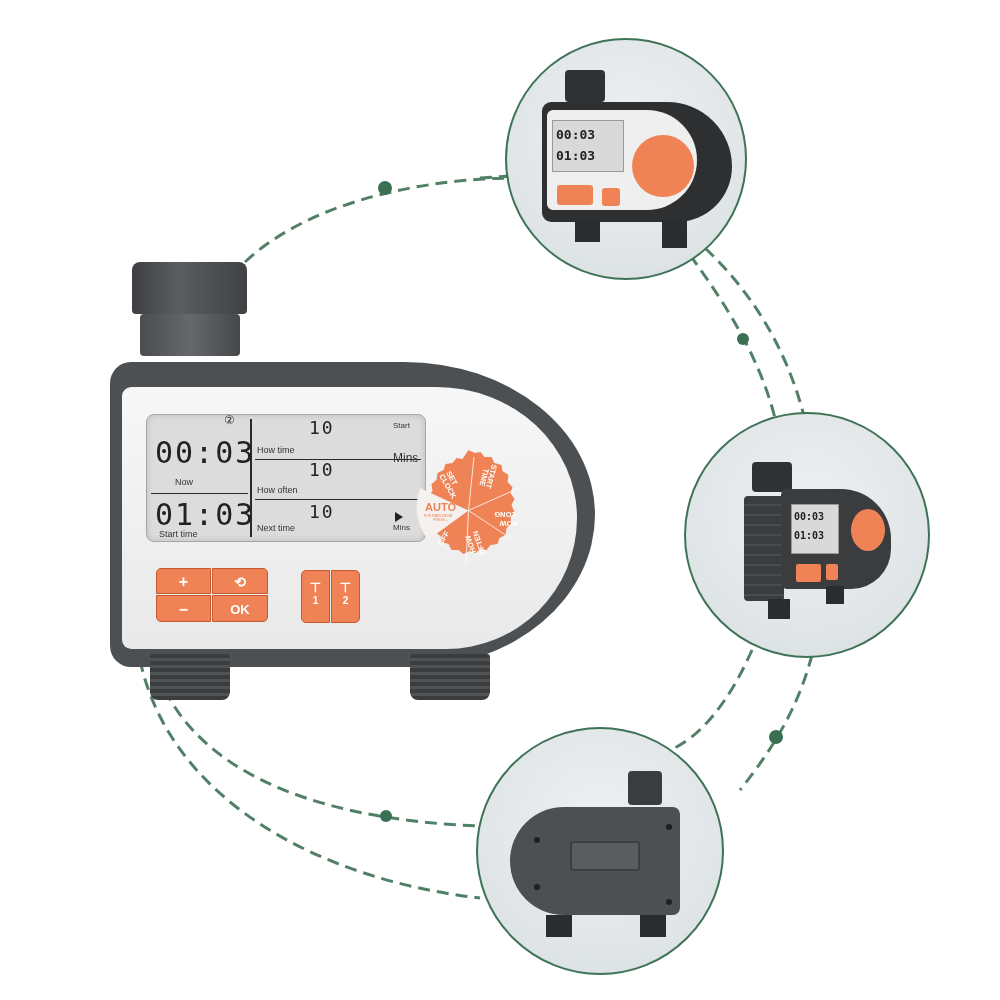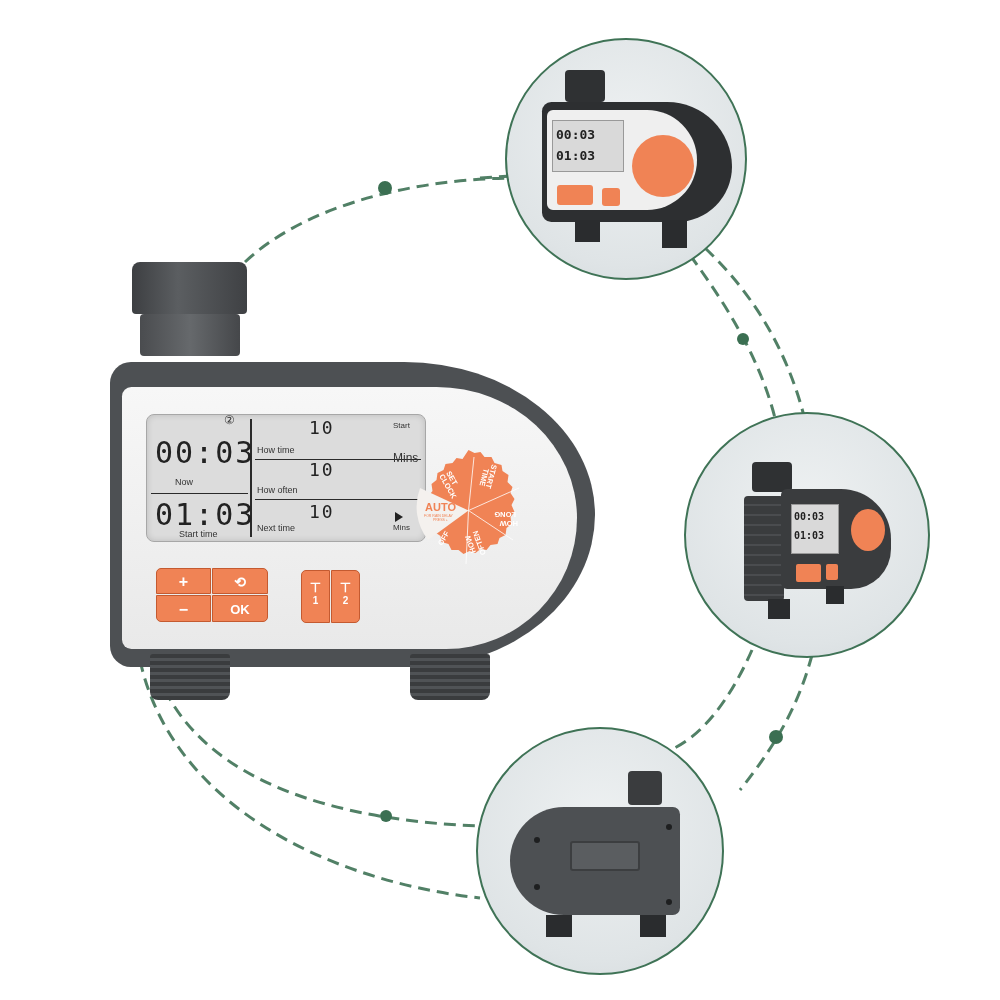--- a/index.html
+++ b/index.html
@@ -57,21 +57,21 @@
   <div class="lcd">
     <div class="lbl" style="left:77px;top:-2px;font-size:12px;">②</div>
     <div class="rule" style="left:103px;top:4px;width:2px;height:118px;"></div>
     <div class="rule" style="left:4px;top:78px;width:97px;height:1px;"></div>
     <div class="rule" style="left:108px;top:44px;width:166px;height:1px;"></div>
     <div class="rule" style="left:108px;top:84px;width:166px;height:1px;"></div>
 
     <div class="seg" style="left:8px;top:20px;font-size:30px;">00:03</div>
     <div class="lbl" style="left:28px;top:62px;">Now</div>
     <div class="seg" style="left:8px;top:82px;font-size:30px;">01:03</div>
-    <div class="lbl" style="left:12px;top:114px;margin-left:20px;">Start time</div>
+    <div class="lbl" style="left:12px;top:114px;">Start time</div>
 
     <div class="seg" style="left:162px;top:2px;font-size:18px;">10</div>
     <div class="lbl" style="left:110px;top:30px;">How time</div>
     <div class="lbl" style="left:246px;top:6px;font-size:8px;">Start</div>
 
     <div class="seg" style="left:162px;top:44px;font-size:18px;">10</div>
     <div class="lbl" style="left:110px;top:70px;text-align:right;">How often</div>
     <div class="lbl" style="left:246px;top:36px;font-size:12px;">Mins</div>
 
     <div class="seg" style="left:162px;top:86px;font-size:18px;">10</div>

